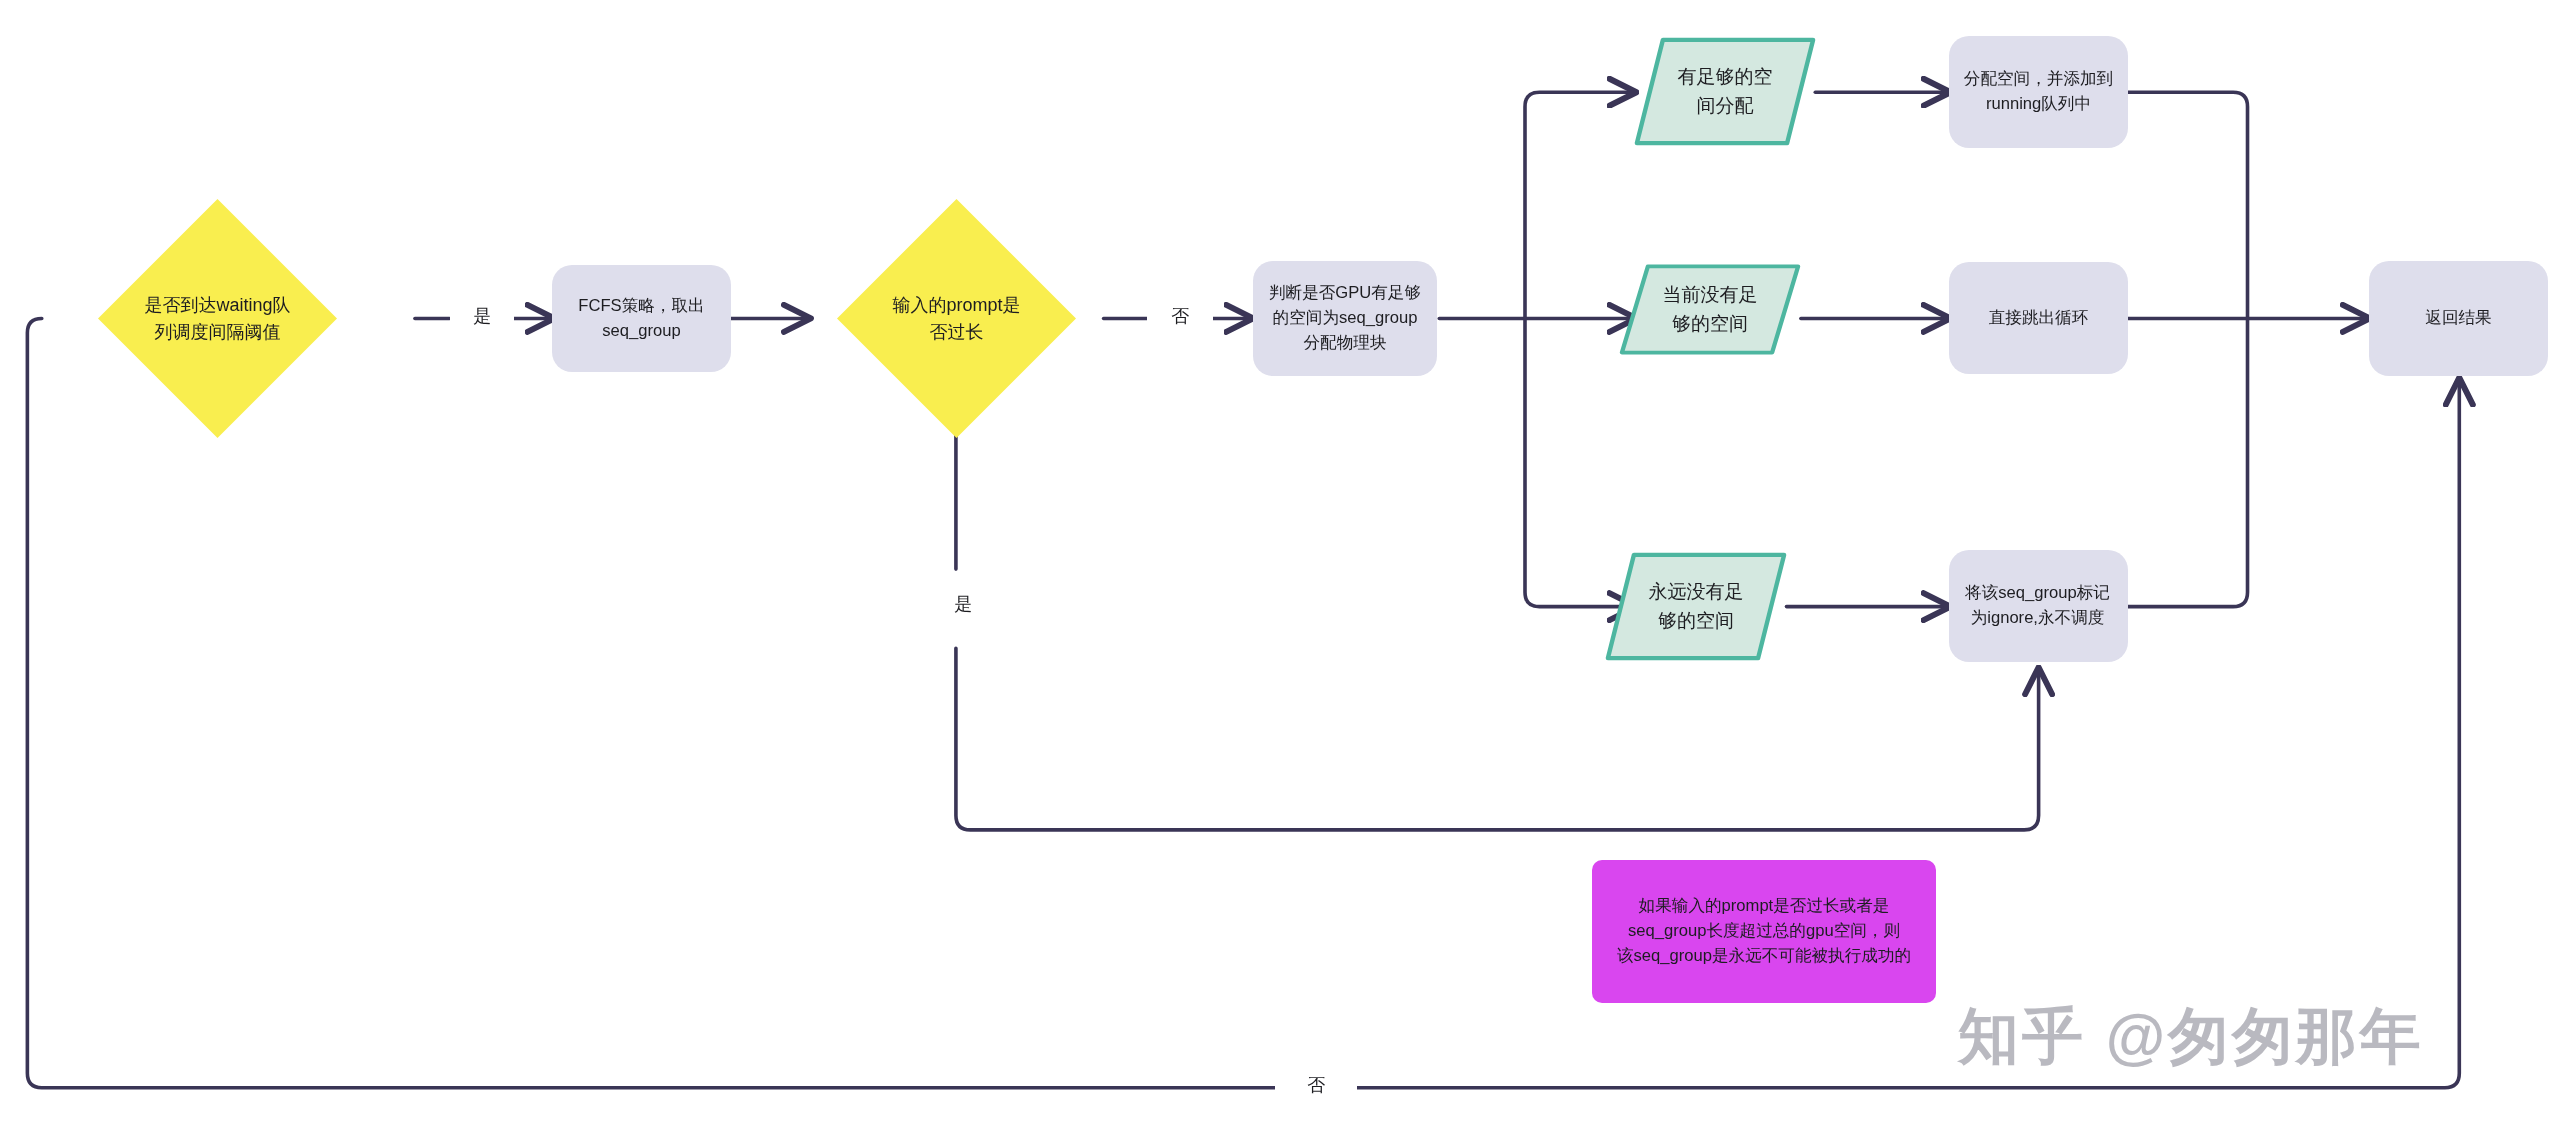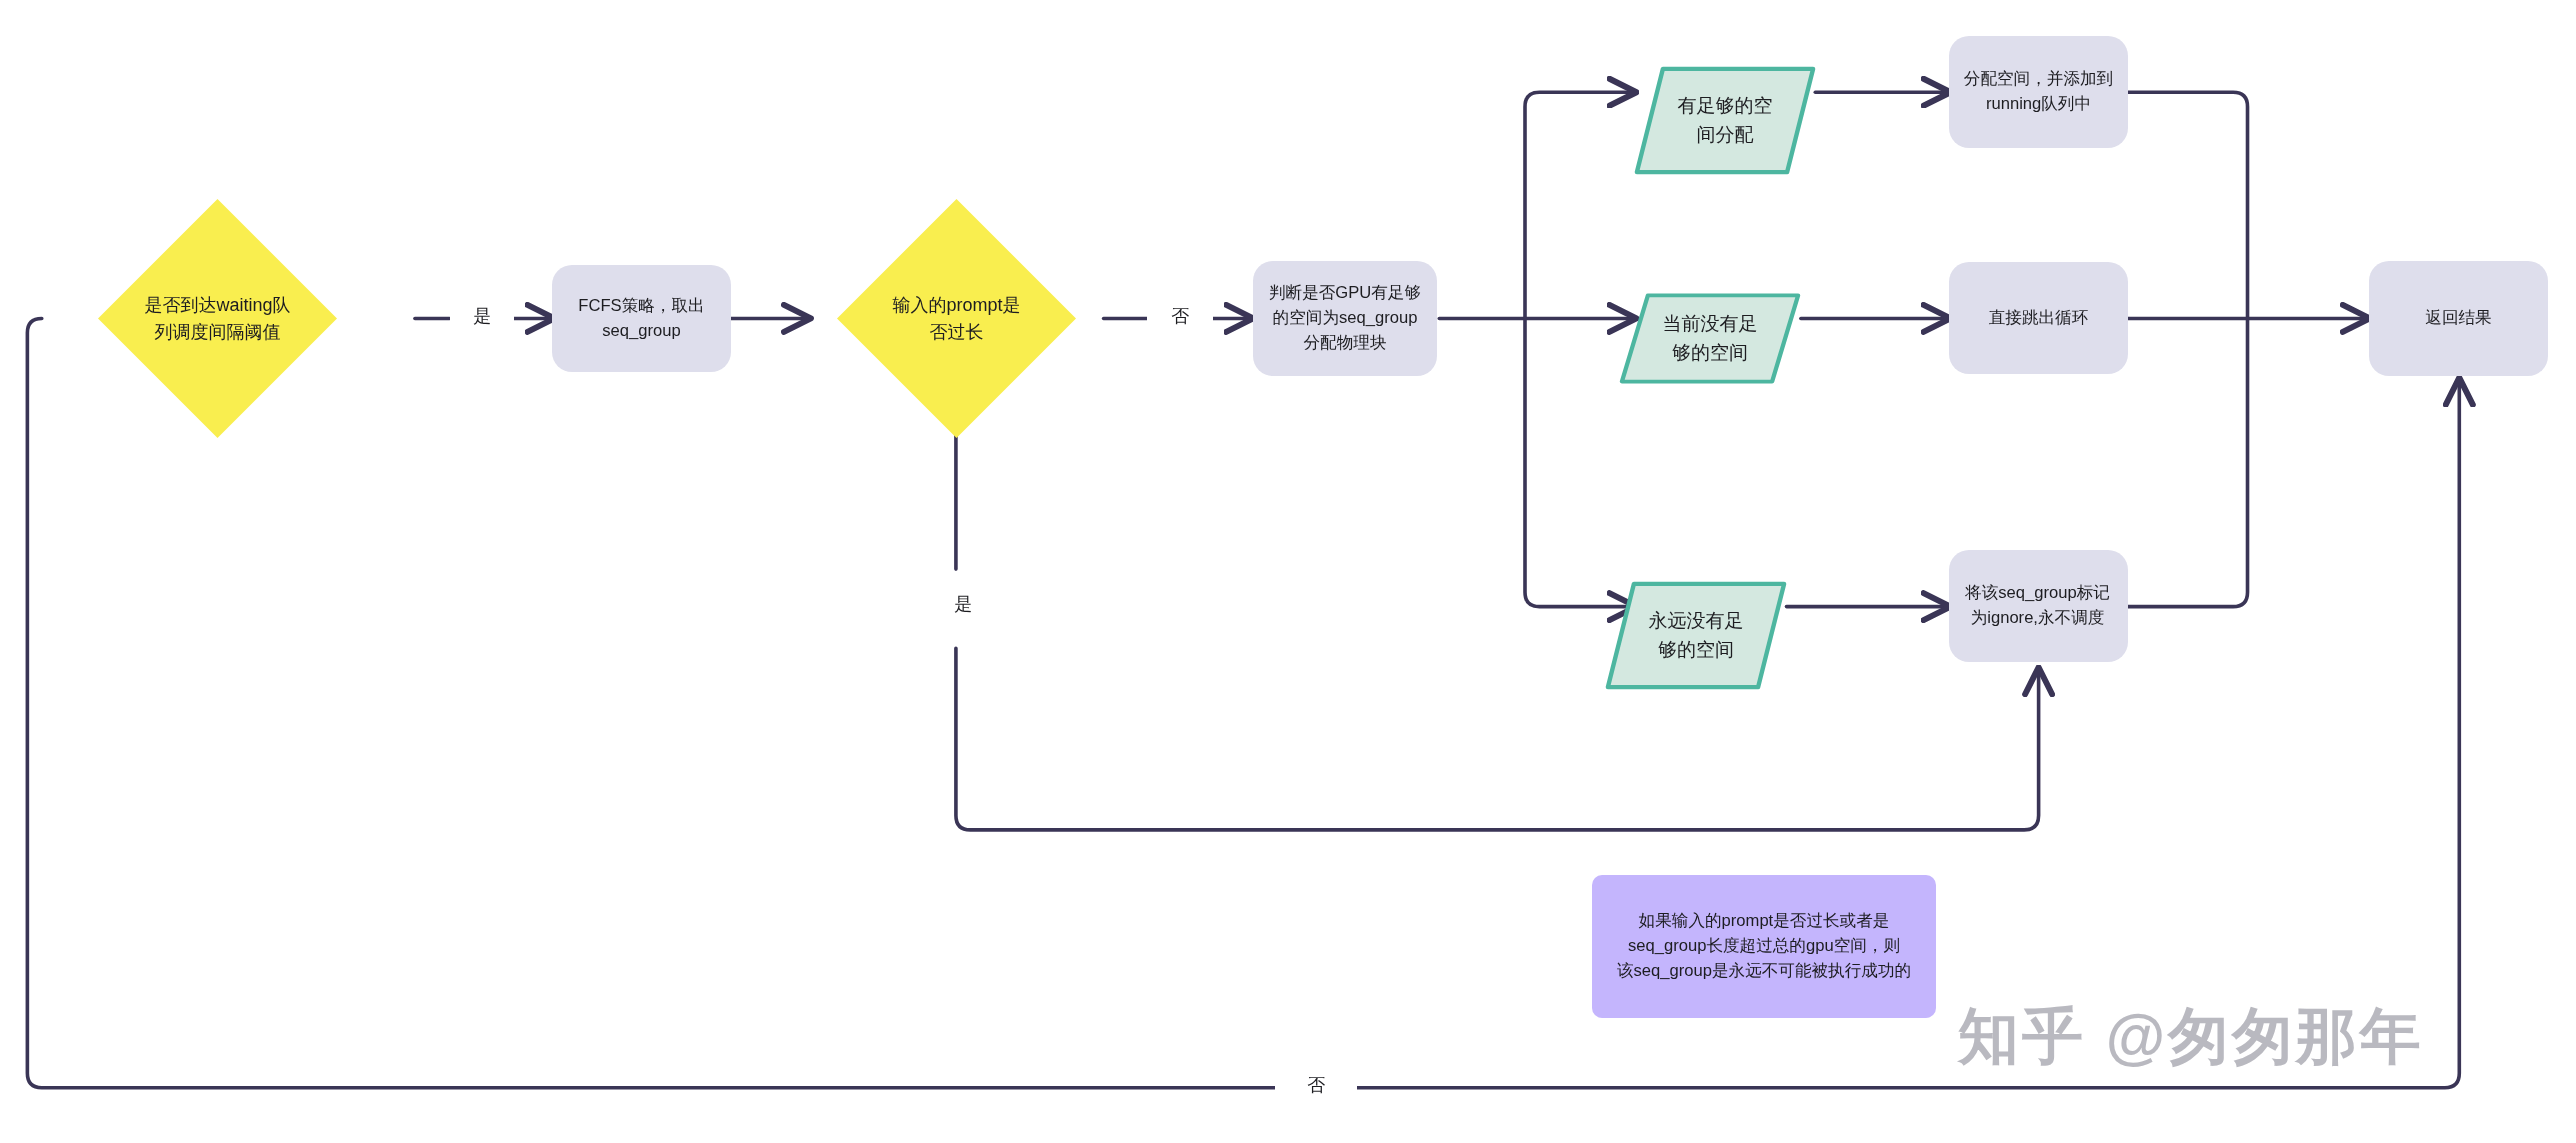--- a/index.html
+++ b/index.html
@@ -10,25 +10,25 @@
 
   .node{position:absolute;box-sizing:border-box;display:flex;align-items:center;
         justify-content:center;text-align:center;line-height:1.5;color:#1d1d21;}
 
   .box{background:#dedeec;border-radius:20px;font-size:16.6px;padding:7.2px 10px;}
   .diamond{background:transparent;font-size:18px;}
   .diamond .dshape{position:absolute;left:0;top:0;width:100%;height:100%;
                    background:#f9ee4f;transform:rotate(45deg);}
   .diamond .dlabel{position:relative;z-index:2;width:130%;}
 
-  .para{font-size:19px;margin-top:29px;}
+  .para{font-size:19px;}
   .para .pshape{position:absolute;left:0;top:0;width:100%;height:100%;}
   .para .plabel{position:relative;z-index:2;width:78%;}
 
-  .note{background:#c4b5fd;border-radius:10px;font-size:16.6px;padding:10px 13px;margin-top:15px;}
+  .note{background:#d946ef;border-radius:10px;font-size:16.6px;padding:10px 13px;}
 
   .edgelabel{position:absolute;font-size:18px;color:#1d1d21;background:#ffffff;
              padding:1.4px 7.2px;text-align:center;}
 
   .watermark{position:absolute;color:#b6b6bd;font-size:61px;letter-spacing:2.9px;
              white-space:nowrap;opacity:.95;font-weight:700;}
 </style>
 </head>
 <body>
 

